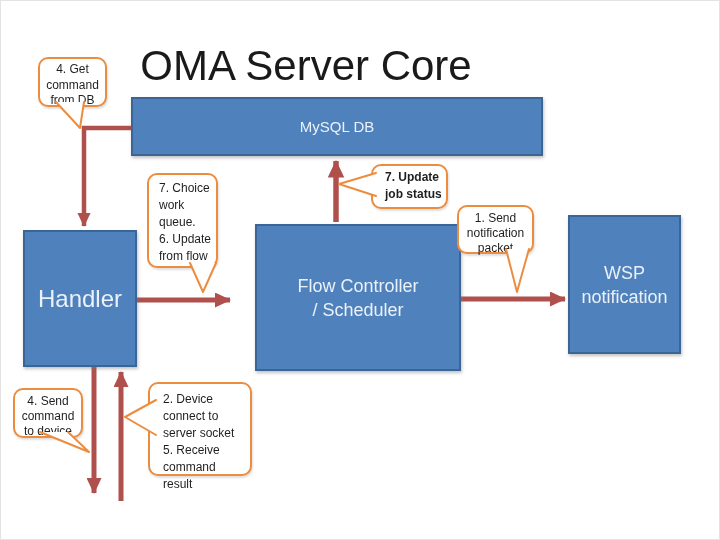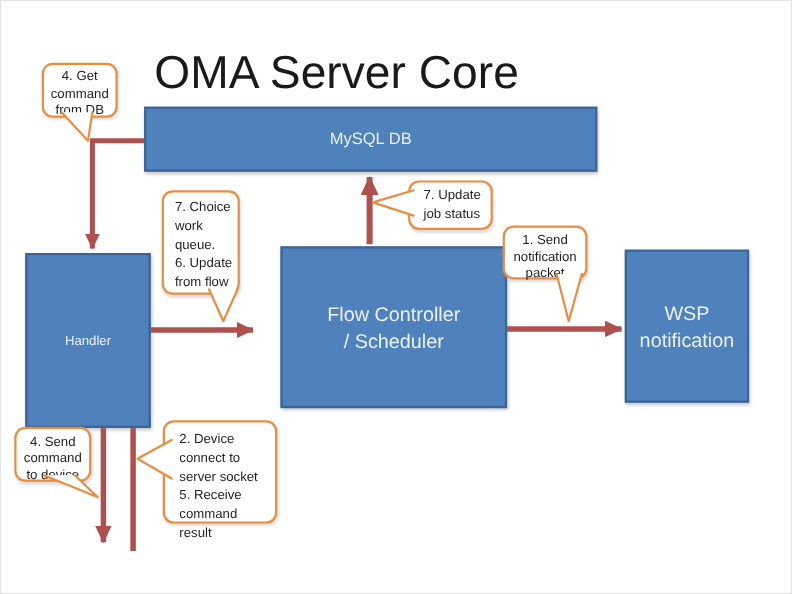--- a/index.html
+++ b/index.html
@@ -33,37 +33,37 @@
     background: var(--box-fill, #4F81BD);
     border: 2px solid var(--box-border, #3B6595);
     box-sizing: border-box;
     display: flex; flex-direction: column;
     align-items: center; justify-content: center;
     color: var(--text-light, #EAF1F8);
     text-align: center;
     box-shadow: 1px 2px 3px rgba(120,120,120,0.45);
   }
   #b-mysql   { left: 131px; top: 97px;  width: 412px; height: 59px;  font-size: 15px; }
-  #b-handler { left: 23px;  top: 230px; width: 114px; height: 159px; font-size: 12px; }
+  #b-handler { left: 23px;  top: 230px; width: 114px; height: 137px; font-size: 24px; }
   #b-flow    { left: 234px; top: 224px; width: 206px; height: 147px; font-size: 18px; line-height: 24px; margin-left: 21px; }
-  #b-wsp     { left: 568px; top: 227px; width: 113px; height: 139px; font-size: 18px; line-height: 24px; }
+  #b-wsp     { left: 568px; top: 215px; width: 113px; height: 139px; font-size: 18px; line-height: 24px; }
 
   .callout {
     position: absolute; z-index: 3;
     background: #ffffff;
     border: 2px solid var(--callout-border, #EC8C3F);
     border-radius: 10px;
     box-sizing: border-box;
     font-size: 12px;
     color: var(--callout-text, #1f1f1f);
     box-shadow: 1px 2px 2px rgba(150,150,150,0.3);
   }
   #co-get     { left: 38px;  top: 57px;  width: 69px;  height: 50px;  text-align: center; padding-top: 3px;  line-height: 15.5px; }
   #co-queue   { left: 147px; top: 173px; width: 71px;  height: 95px;  padding: 5px 0 0 10px; line-height: 17px; }
-  #co-status  { left: 371px; top: 164px; width: 77px;  height: 45px;  padding: 3px 0 0 12px; line-height: 17px; }
+  #co-status  { left: 371px; top: 164px; width: 77px;  height: 45px;  padding: 3px 0 0 12px; line-height: 17px; font-weight: bold; }
   #co-notif   { left: 457px; top: 205px; width: 77px;  height: 49px;  text-align: center; padding-top: 4px;  line-height: 15px; }
   #co-sendcmd { left: 13px;  top: 388px; width: 70px;  height: 50px;  text-align: center; padding-top: 4px;  line-height: 15px; }
   #co-device  { left: 148px; top: 382px; width: 104px; height: 94px; padding: 7px 0 0 13px; line-height: 17px; }
 
   .tail { position: absolute; z-index: 4; overflow: visible; }
   .tail path {
     fill: #ffffff;
     stroke: var(--callout-border, #EC8C3F);
     stroke-width: 2px;
     stroke-linecap: round;

